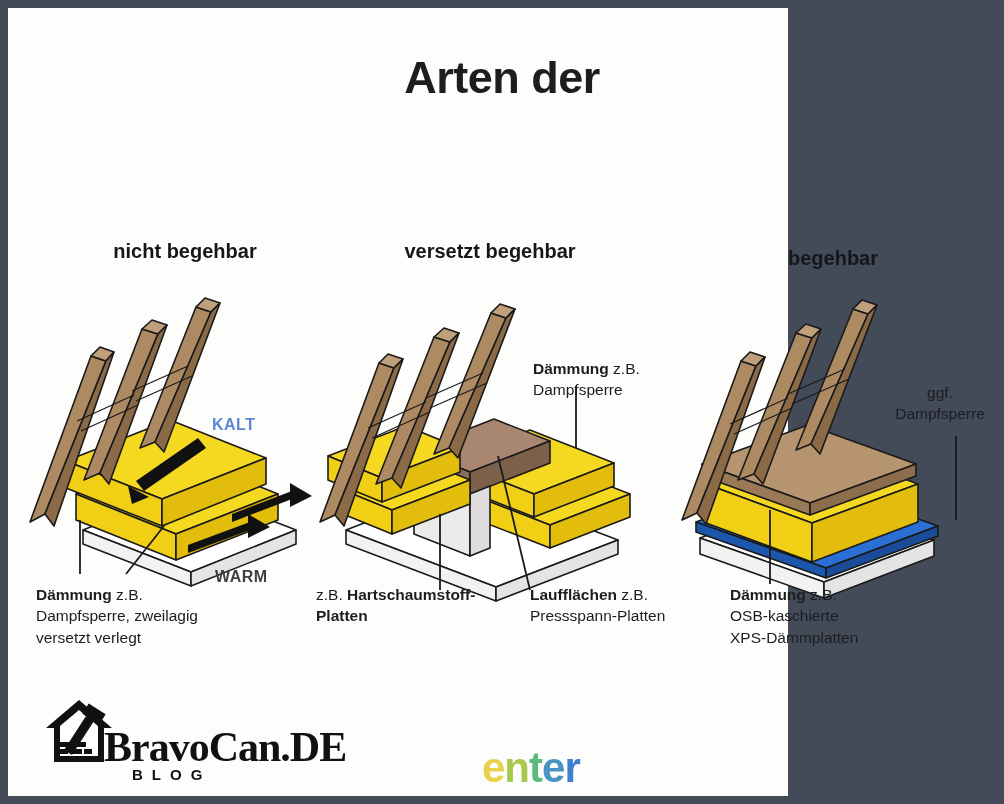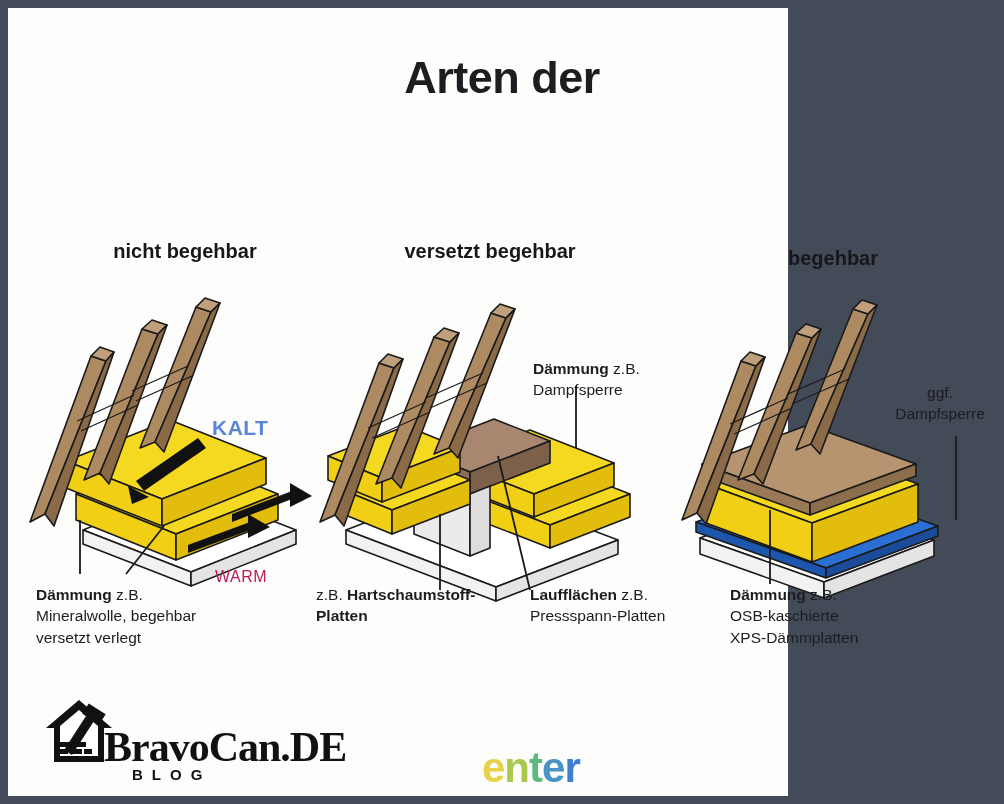--- a/index.html
+++ b/index.html
@@ -9,22 +9,22 @@
   .title{position:absolute;left:0;top:40px;width:988px;text-align:center;
          font-size:45px;font-weight:bold;color:#1b1d21;line-height:1.35;letter-spacing:-0.5px;}
   .title .l2{display:block;}
   .cols{position:absolute;left:0;top:232px;width:988px;}
   .colhead{position:absolute;font-size:20px;font-weight:bold;color:#15171a;}
   .h1{left:52px;top:0;width:250px;text-align:center;}
   .h2{left:332px;top:0;width:300px;text-align:center;}
   .h3{left:700px;top:0;width:250px;text-align:center;margin-top:7px;}
   svg.diag{position:absolute;overflow:visible;}
   .cap{position:absolute;font-size:15.5px;color:#1b1d21;line-height:1.38;}
-  .kalt{position:absolute;font-size:21px;font-weight:bold;color:#5b86d6;letter-spacing:.5px;}
-  .warm{position:absolute;font-size:16px;font-weight:normal;color:#be185d;letter-spacing:.5px;}
+  .kalt{position:absolute;font-size:16px;font-weight:bold;color:#5b86d6;letter-spacing:.5px;}
+  .warm{position:absolute;font-size:16px;font-weight:bold;color:#404040;letter-spacing:.5px;}
   .annot{position:absolute;font-size:15.5px;color:#1b1d21;line-height:1.38;}
   .footer{position:absolute;left:12px;top:686px;width:988px;height:100px;}
   .logo{position:absolute;left:22px;top:4px;display:flex;align-items:flex-end;}
   .logomark{width:74px;height:70px;}
   .logotext{font-family:"Liberation Serif",serif;font-size:42px;font-weight:bold;
             color:#111;margin-left:-12px;line-height:1;letter-spacing:-1px;}
   .blogtxt{position:absolute;left:112px;top:72px;font-size:15px;font-weight:bold;
            letter-spacing:9px;color:#111;}
   .enter{position:absolute;left:474px;top:736px;font-size:42px;font-weight:bold;letter-spacing:-1px;}
   .enter span{display:inline-block;}
@@ -91,21 +91,21 @@
         <line x1="52" y1="222" x2="52" y2="276" stroke-width="1.8"></line>
         <line x1="136" y1="228" x2="98" y2="276" stroke-width="1.8"></line>
       </g>
     </svg>
 
     <div class="kalt" style="left:204px;top:408px;">KALT</div>
     <div class="warm" style="left:207px;top:560px;">WARM</div>
 
     <div class="cap" style="left:28px;top:576px;width:250px;">
       <span style="font-weight:bold;">Dämmung</span><span> z.B.</span><br>
-      <span>Mineralwolle, begehbar</span><br>
+      <span>Dampfsperre, zweilagig</span><br>
       <span>versetzt verlegt</span>
     </div>
 
     <svg class="diag" style="left:310px;top:300px;" width="330" height="270" viewBox="0 0 330 270">
       <g stroke="#1a1a1a" stroke-width="1.6" stroke-linejoin="round">
         <polygon points="28,222 150,175 300,232 178,279" fill="#ffffff"></polygon>
         <polygon points="28,222 178,279 178,293 28,236" fill="#f2f2f2"></polygon>
         <polygon points="178,279 300,232 300,246 178,293" fill="#e4e4e4"></polygon>
 
         <polygon points="152,186 232,155 312,186 232,217" fill="#f5d820"></polygon>

